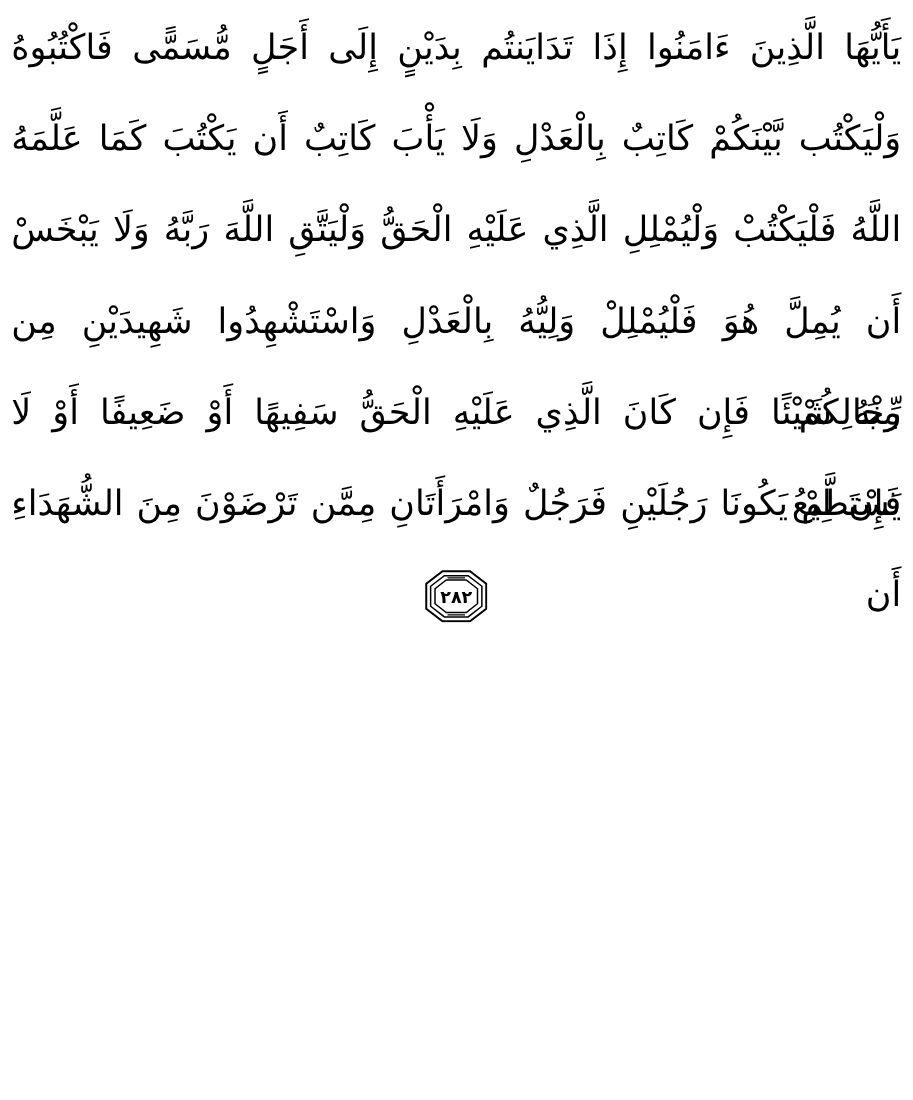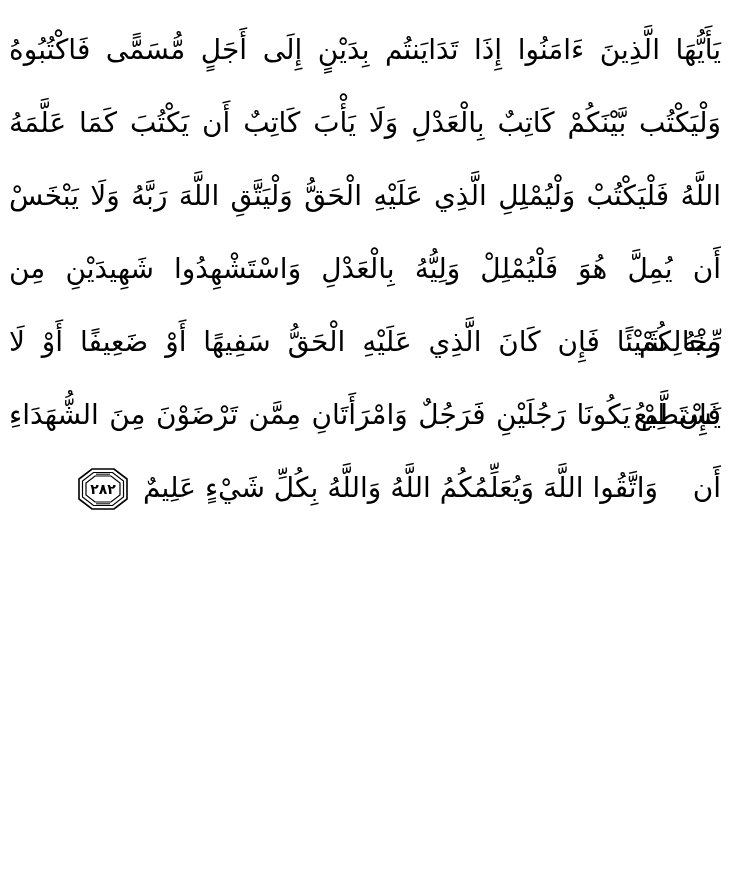--- a/index.html
+++ b/index.html
@@ -9,21 +9,21 @@
   }
   body {
     width: 730px;
     height: 880px;
     overflow: hidden;
     font-family: "DejaVu Sans", sans-serif;
     color: #000000;
   }
   .page {
     width: 712px;
-    margin: 12px auto;
+    margin: 0 auto;
     padding-top: 1px;
   }
   .qline {
     direction: rtl;
     unicode-bidi: embed;
     height: 73px;
     line-height: 73px;
     font-size: 28px;
     color: #000;
     text-align: justify;
@@ -55,21 +55,20 @@
 <body>
 
 <div class="page">
   <div class="qline">يَأَيُّهَا الَّذِينَ ءَامَنُوا إِذَا تَدَايَنتُم بِدَيْنٍ إِلَى أَجَلٍ مُّسَمًّى فَاكْتُبُوهُ</div>
   <div class="qline">وَلْيَكْتُب بَّيْنَكُمْ كَاتِبٌ بِالْعَدْلِ وَلَا يَأْبَ كَاتِبٌ أَن يَكْتُبَ كَمَا عَلَّمَهُ</div>
   <div class="qline">اللَّهُ فَلْيَكْتُبْ وَلْيُمْلِلِ الَّذِي عَلَيْهِ الْحَقُّ وَلْيَتَّقِ اللَّهَ رَبَّهُ وَلَا يَبْخَسْ</div>
   <div class="qline">أَن يُمِلَّ هُوَ فَلْيُمْلِلْ وَلِيُّهُ بِالْعَدْلِ وَاسْتَشْهِدُوا شَهِيدَيْنِ مِن رِّجَالِكُمْ</div>
   <div class="qline">مِنْهُ شَيْئًا فَإِن كَانَ الَّذِي عَلَيْهِ الْحَقُّ سَفِيهًا أَوْ ضَعِيفًا أَوْ لَا يَسْتَطِيعُ</div>
   <div class="qline">فَإِن لَّمْ يَكُونَا رَجُلَيْنِ فَرَجُلٌ وَامْرَأَتَانِ مِمَّن تَرْضَوْنَ مِنَ الشُّهَدَاءِ أَن</div>
   <div class="qline centered">
-    <span>وَاتَّقُوا اللَّهَ وَيُعَلِّمُكُمُ اللَّهُ وَاللَّهُ بِكُلِّ شَيْءٍ عَلِيمٌ</span>
     <svg class="aya-marker-svg" width="50" height="42" viewBox="0 0 50 42" aria-hidden="true">
       <polygon points="14,1 36,1 49,11 49,31 36,41 14,41 1,31 1,11" stroke-width="1.6"></polygon>
       <polygon points="15.5,4.5 34.5,4.5 45.5,13 45.5,29 34.5,37.5 15.5,37.5 4.5,29 4.5,13" stroke-width="1.2"></polygon>
       <polygon points="17,8 33,8 42,15 42,27 33,34 17,34 8,27 8,15" stroke-width="1.2"></polygon>
       <line x1="18" y1="6.2" x2="32" y2="6.2" stroke="#000" stroke-width="1"></line>
       <line x1="18" y1="35.8" x2="32" y2="35.8" stroke="#000" stroke-width="1"></line>
       <text x="25" y="26" text-anchor="middle">٢٨٢</text>
     </svg>
   </div>
 </div>

